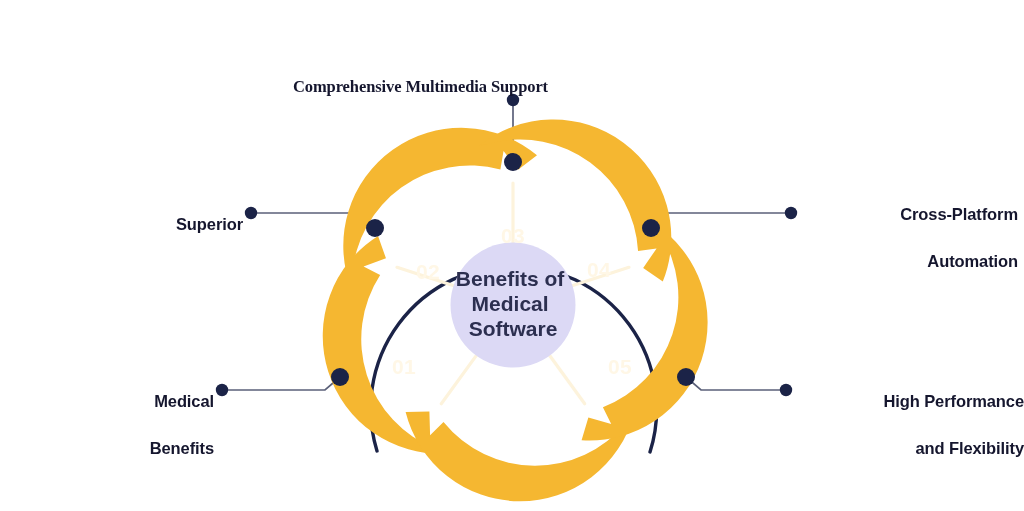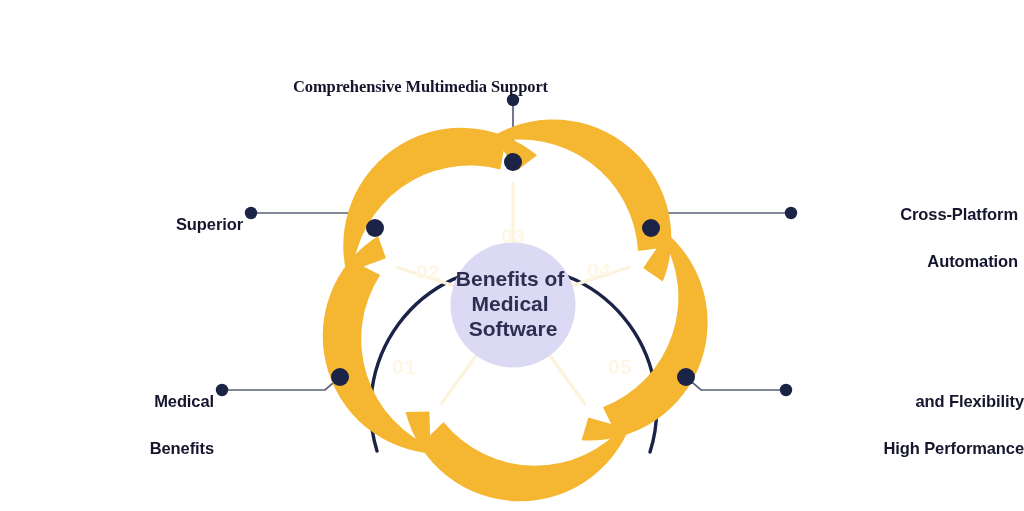--- a/index.html
+++ b/index.html
@@ -165,17 +165,17 @@
     <div>Cross-Platform</div>
     <div>Automation</div>
   </div>
 
   <div class="callout-label left" style="left:0px; top:367px; width:214px;">
     <div>Medical</div>
     <div>Benefits</div>
   </div>
 
   <div class="callout-label right" style="left:803px; top:367px; width:221px;">
+    <div>High Performance</div>
     <div>and Flexibility</div>
-    <div>High Performance</div>
   </div>
 
 </div>
 
 </body></html>

